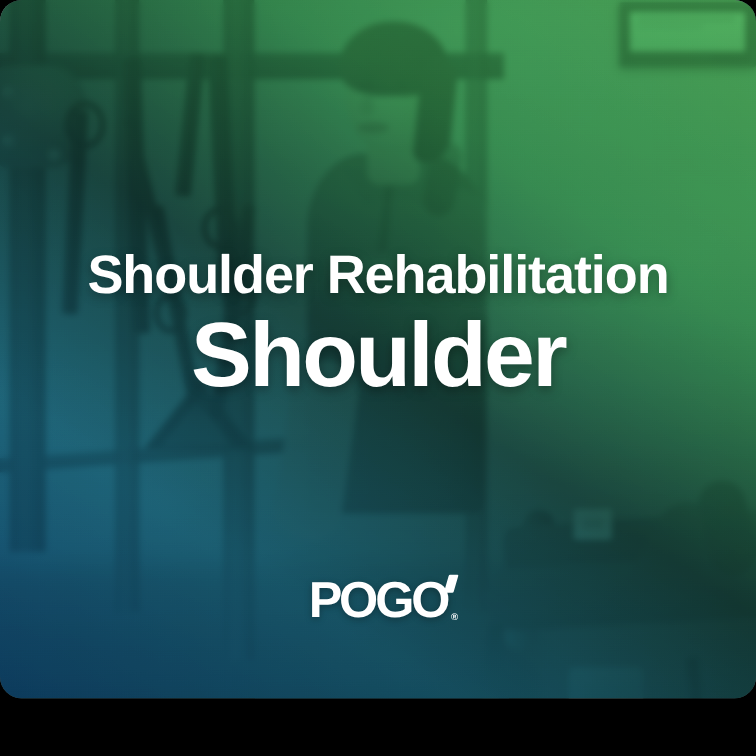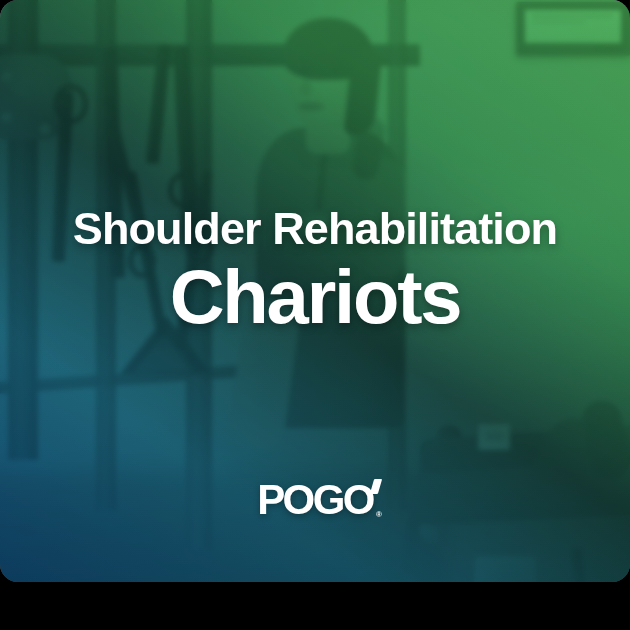--- a/index.html
+++ b/index.html
@@ -586,21 +586,21 @@
   </div>
 
   <div class="overlay-a"></div>
   <div class="overlay-b"></div>
   <div class="overlay-c"></div>
 
   <div class="content">
 
     <div class="title-block">
       <div class="title-line1">Shoulder Rehabilitation</div>
-      <div class="title-line3">Chariots</div>
+      <div class="title-line3">Shoulder</div>
     </div>
 
     <div class="logo">
       <div class="logo-inner">
         <span class="logo-word">POGO</span>
         <span class="logo-tick"></span>
         <span class="logo-reg">®</span>
       </div>
     </div>
 

